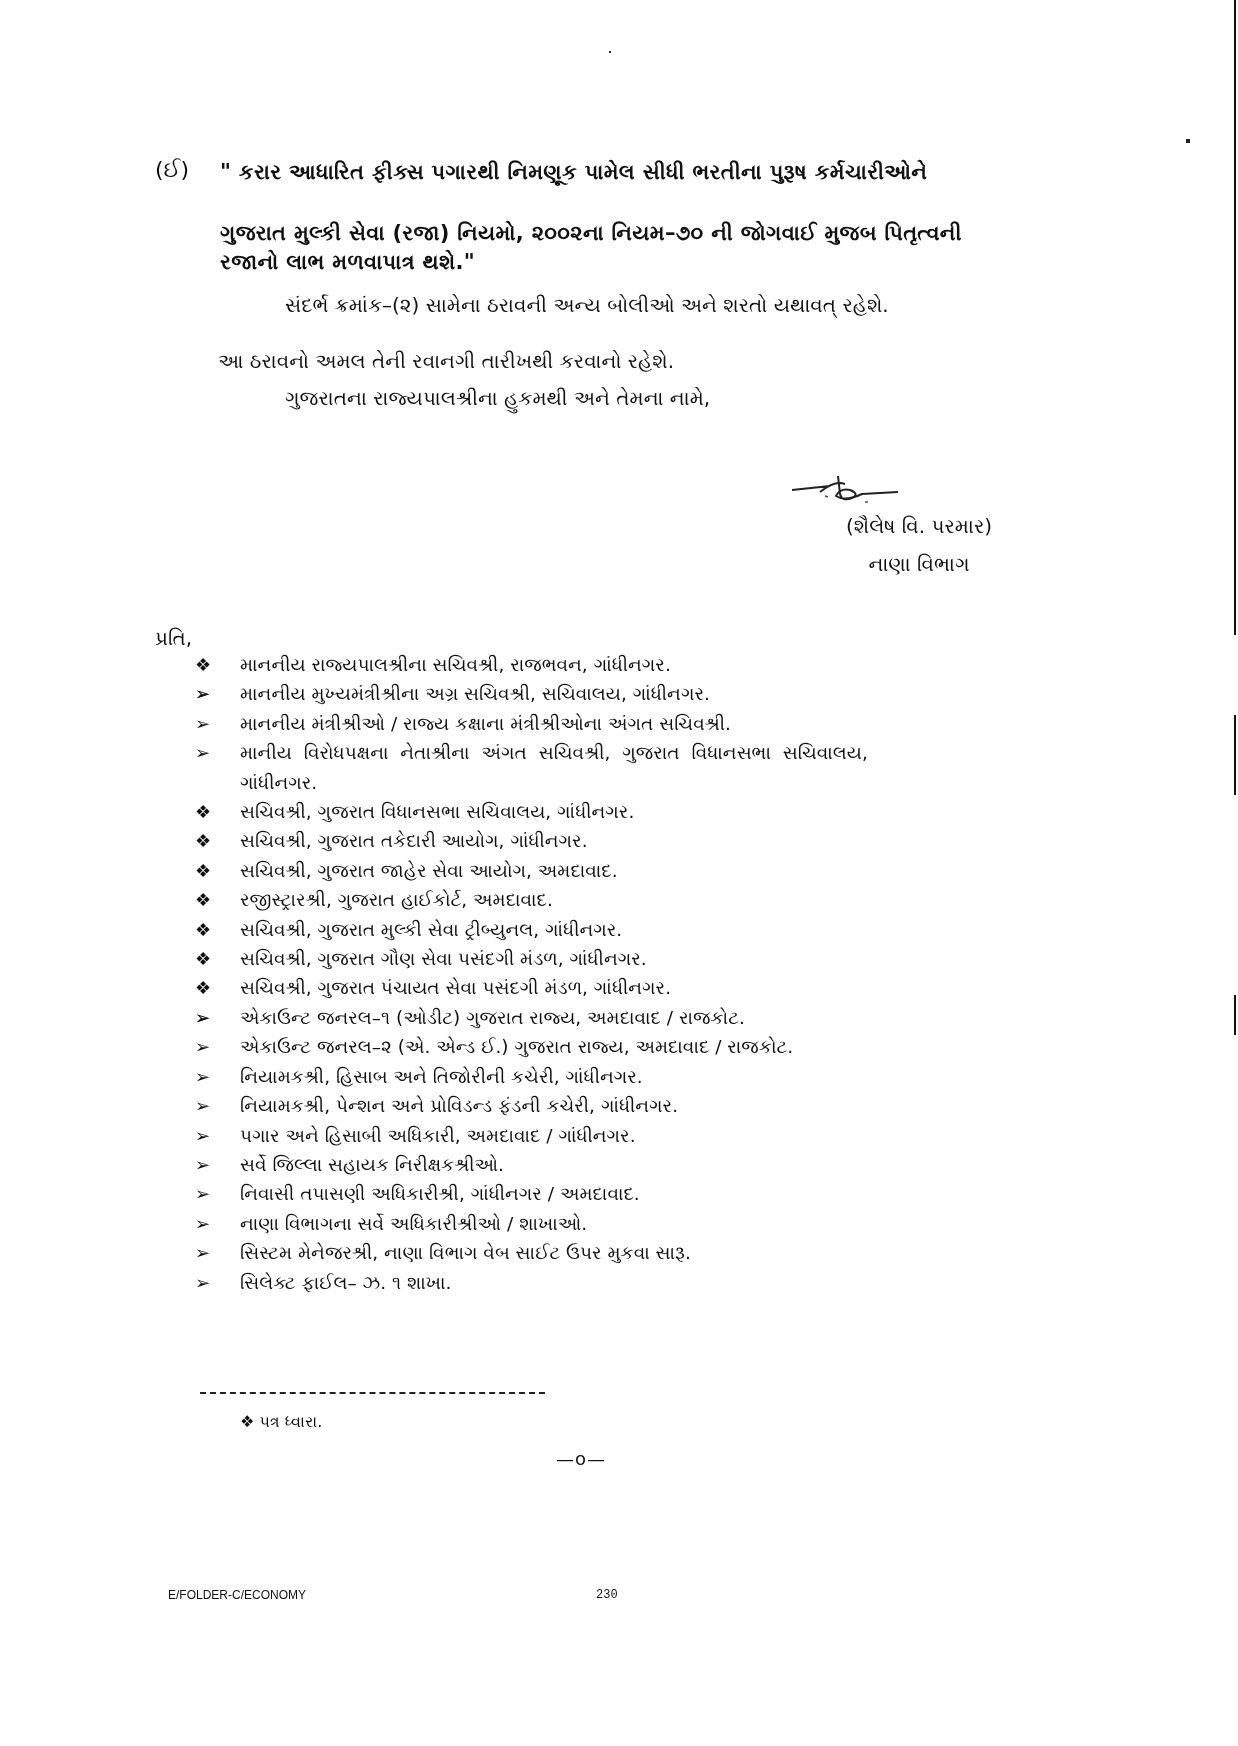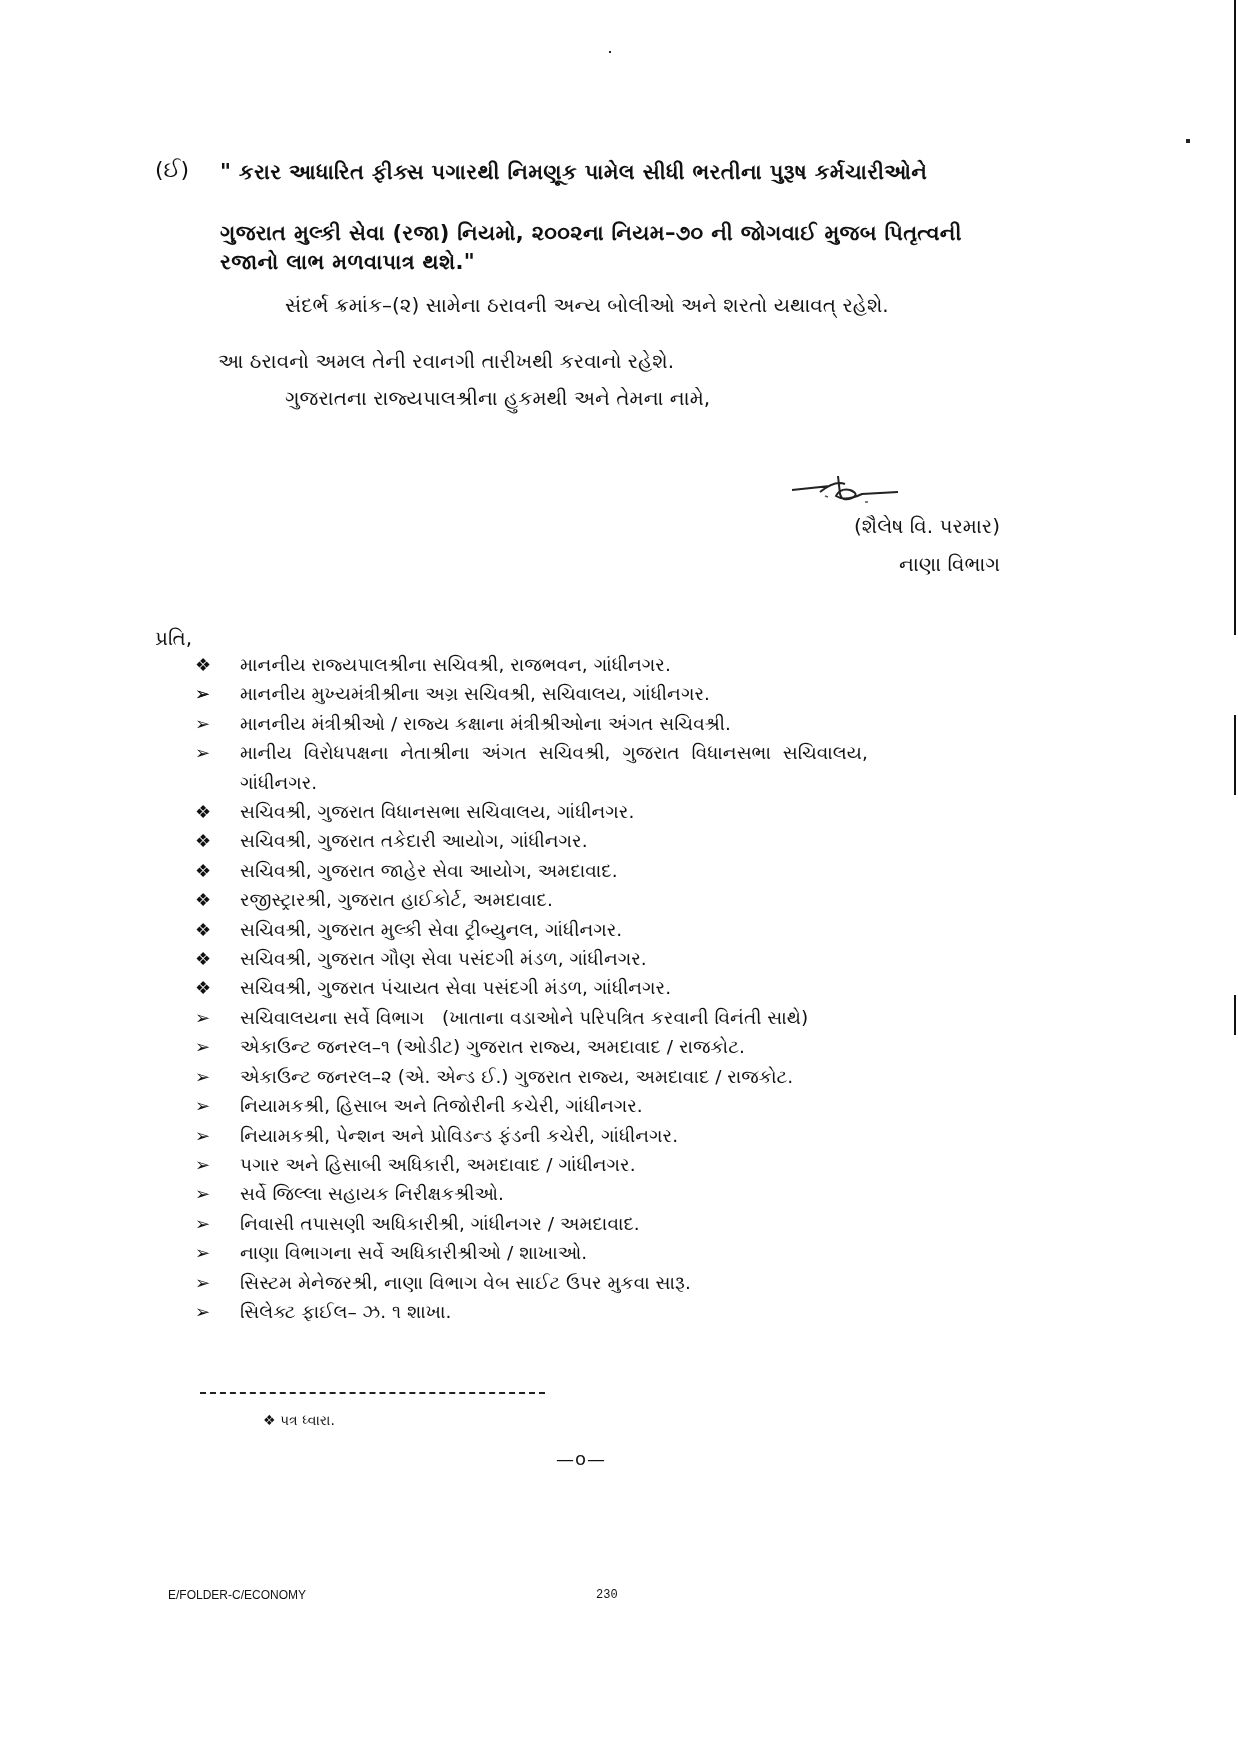--- a/index.html
+++ b/index.html
@@ -4,30 +4,30 @@
 <style>
   html, body { margin: 0; padding: 0; background: #ffffff; }
   body {
     width: 1238px; height: 1746px; position: relative; overflow: hidden;
     font-family: "DejaVu Sans", sans-serif; color: #111111;
   }
   .abs { position: absolute; white-space: nowrap; }
   .para-label { left: 155px; top: 157px; font-size: 22px; }
   .quote-line { left: 220px; font-size: 21px; font-weight: bold; letter-spacing: 0.3px; }
   .body-line { font-size: 20px; }
-  .sig-block { position: absolute; left: 770px; top: 470px; width: 230px; text-align: right; font-size: 20px; }
+  .sig-block { position: absolute; left: 804px; top: 470px; width: 230px; text-align: center; font-size: 20px; }
   .sig-block div { height: 38px; line-height: 38px; }
   .signature { position: absolute; left: 790px; top: 472px; }
   .prati { left: 155px; top: 626px; font-size: 20px; }
   .list { position: absolute; left: 195px; top: 650px; margin: 0; padding: 0; list-style: none; width: 860px; }
   .list li { position: relative; padding-left: 45px; font-size: 18.5px; line-height: 29.4px; white-space: nowrap; }
   .list li.wrap { white-space: normal; word-spacing: 6px; }
   .list li .bullet { position: absolute; left: 0; top: 0; width: 30px; font-size: 18px; }
   .dash-line { position: absolute; left: 200px; top: 1392px; width: 345px; border-top: 2px dashed #222; }
-  .by-letter { left: 240px; top: 1412px; font-size: 14px; margin-left: 23px; }
+  .by-letter { left: 240px; top: 1412px; font-size: 16px; }
   .end-mark { left: 556px; top: 1448px; font-size: 18px; letter-spacing: 1px; }
   .footer-left { left: 168px; top: 1588px; font-family: "Liberation Sans", sans-serif; font-size: 12px; }
   .footer-right { left: 596px; top: 1588px; font-family: Liberation Mono, monospace; font-size: 12px; text-align: center; }
   .edge-line { position: absolute; left: 1234px; width: 2px; background: #111; }
   .speck { position: absolute; background: #222; }
 </style>
 </head>
 <body>
 
 <div class="edge-line" style="top:0;height:635px;"></div>
@@ -61,21 +61,21 @@
   <li><span class="bullet">➢</span><span>માનનીય મુખ્યમંત્રીશ્રીના અગ્ર સચિવશ્રી, સચિવાલય, ગાંધીનગર.</span></li>
   <li><span class="bullet">➢</span><span>માનનીય મંત્રીશ્રીઓ / રાજ્ય કક્ષાના મંત્રીશ્રીઓના અંગત સચિવશ્રી.</span></li>
   <li class="wrap" style="width:700px;"><span class="bullet">➢</span><span>માનીય વિરોધપક્ષના નેતાશ્રીના અંગત સચિવશ્રી, ગુજરાત વિધાનસભા સચિવાલય, ગાંધીનગર.</span></li>
   <li><span class="bullet">❖</span><span>સચિવશ્રી, ગુજરાત વિધાનસભા સચિવાલય, ગાંધીનગર.</span></li>
   <li><span class="bullet">❖</span><span>સચિવશ્રી, ગુજરાત તકેદારી આયોગ, ગાંધીનગર.</span></li>
   <li><span class="bullet">❖</span><span>સચિવશ્રી, ગુજરાત જાહેર સેવા આયોગ, અમદાવાદ.</span></li>
   <li><span class="bullet">❖</span><span>રજીસ્ટ્રારશ્રી, ગુજરાત હાઈકોર્ટ, અમદાવાદ.</span></li>
   <li><span class="bullet">❖</span><span>સચિવશ્રી, ગુજરાત મુલ્કી સેવા ટ્રીબ્યુનલ, ગાંધીનગર.</span></li>
   <li><span class="bullet">❖</span><span>સચિવશ્રી, ગુજરાત ગૌણ સેવા પસંદગી મંડળ, ગાંધીનગર.</span></li>
   <li><span class="bullet">❖</span><span>સચિવશ્રી, ગુજરાત પંચાયત સેવા પસંદગી મંડળ, ગાંધીનગર.</span></li>
-  <li><span class="bullet">➢</span><span style="white-space:pre;">સચિવાલયના સર્વે વિભાગ   (ખાતાના વડાઓને પરિપત્રિત કરવાની વિનંતી સાથે)</span></li>
+  <li><span class="bullet">➢</span></li>
   <li><span class="bullet">➢</span><span>એકાઉન્ટ જનરલ–૧ (ઓડીટ) ગુજરાત રાજ્ય, અમદાવાદ / રાજકોટ.</span></li>
   <li><span class="bullet">➢</span><span>એકાઉન્ટ જનરલ–૨ (એ. એન્ડ ઈ.) ગુજરાત રાજ્ય, અમદાવાદ / રાજકોટ.</span></li>
   <li><span class="bullet">➢</span><span>નિયામકશ્રી, હિસાબ અને તિજોરીની કચેરી, ગાંધીનગર.</span></li>
   <li><span class="bullet">➢</span><span>નિયામકશ્રી, પેન્શન અને પ્રોવિડન્ડ ફંડની કચેરી, ગાંધીનગર.</span></li>
   <li><span class="bullet">➢</span><span>પગાર અને હિસાબી અધિકારી, અમદાવાદ / ગાંધીનગર.</span></li>
   <li><span class="bullet">➢</span><span>સર્વે જિલ્લા સહાયક નિરીક્ષકશ્રીઓ.</span></li>
   <li><span class="bullet">➢</span><span>નિવાસી તપાસણી અધિકારીશ્રી, ગાંધીનગર / અમદાવાદ.</span></li>
   <li><span class="bullet">➢</span><span>નાણા વિભાગના સર્વે અધિકારીશ્રીઓ / શાખાઓ.</span></li>
   <li><span class="bullet">➢</span><span>સિસ્ટમ મેનેજરશ્રી, નાણા વિભાગ વેબ સાઈટ ઉપર મુકવા સારૂ.</span></li>
   <li><span class="bullet">➢</span><span>સિલેક્ટ ફાઈલ– ઝ. ૧ શાખા.</span></li>

